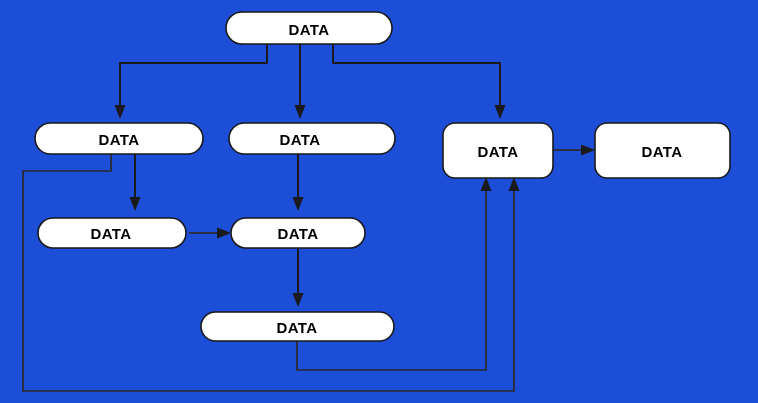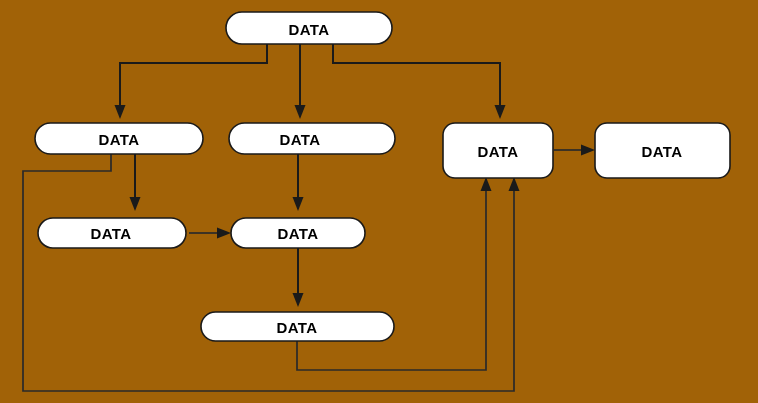--- a/index.html
+++ b/index.html
@@ -8,21 +8,21 @@
     padding: 0;
     background: #ffffff;
   }
   body {
     font-family: "Liberation Sans", sans-serif;
   }
   #diagram-canvas {
     position: relative;
     width: 758px;
     height: 403px;
-    background: #a16207;
+    background: #1d4ed8;
     overflow: hidden;
   }
   #diagram-canvas svg {
     position: absolute;
     left: 0;
     top: 0;
     width: 758px;
     height: 403px;
   }
   .node-shape {

